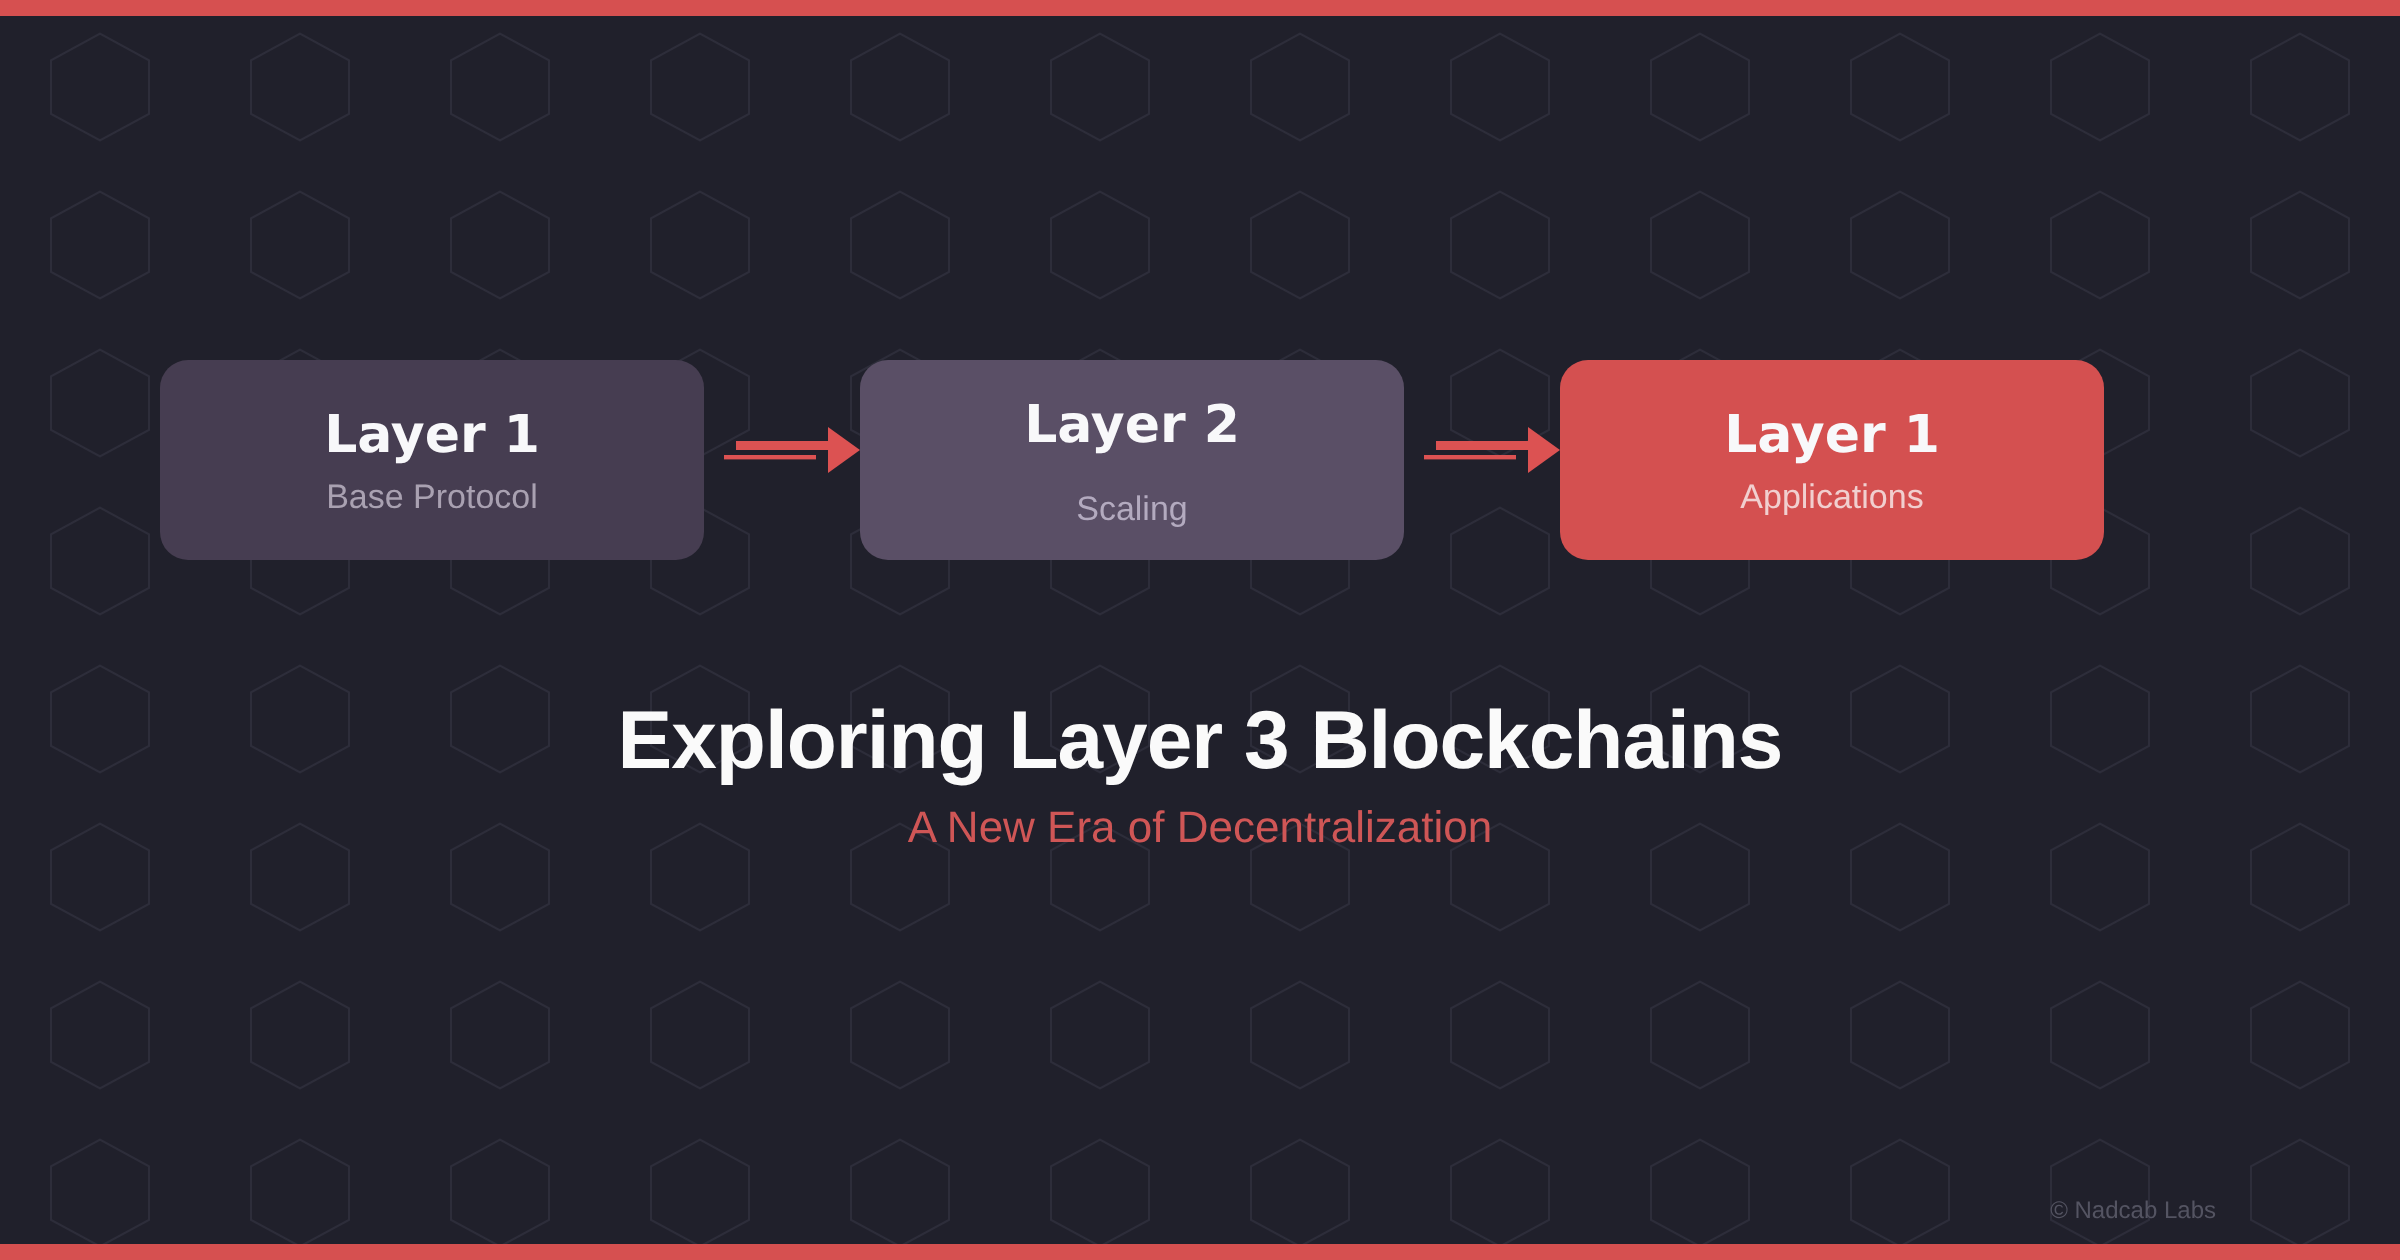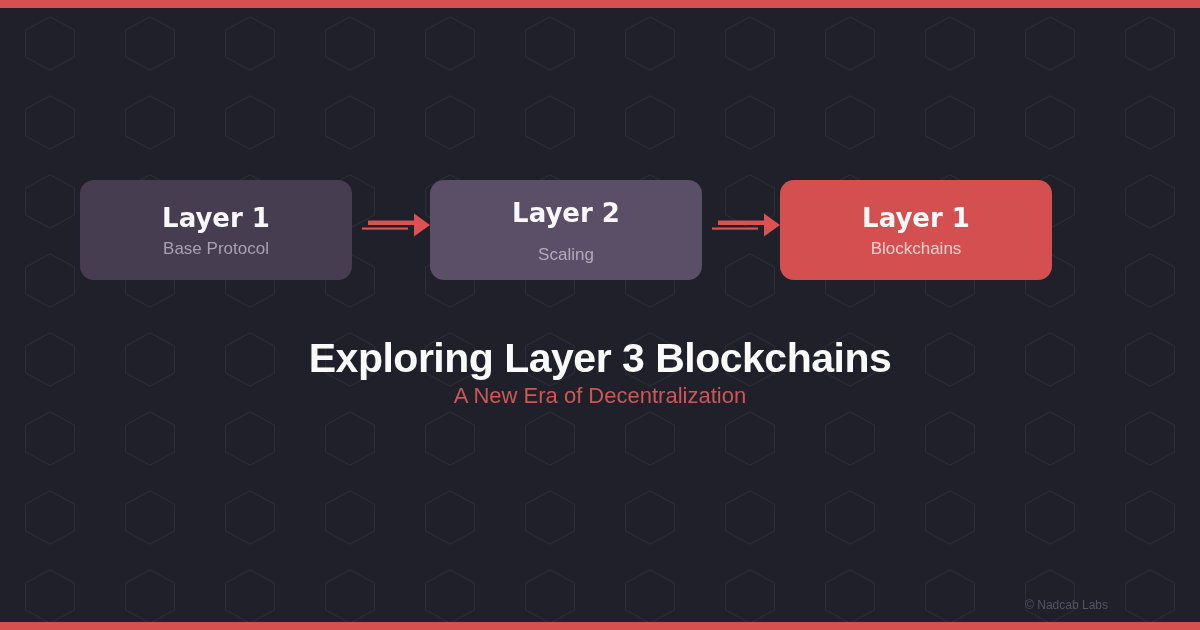--- a/index.html
+++ b/index.html
@@ -54,21 +54,21 @@
   .arrow-cell{
     flex:0 0 78px;display:flex;justify-content:flex-end;align-items:flex-start;
     padding-top:32px;box-sizing:border-box;
   }
   .arrow-cell svg{display:block;}
   .arrow-shaft{fill:var(--arrow);}
   .headline{
     position:absolute;top:338px;left:0;width:1200px;text-align:center;z-index:2;
   }
   .headline h1{
-    margin:0;font-size:41px;line-height:1;font-weight:bold;
+    margin:12px;font-size:41px;line-height:1;font-weight:bold;
     letter-spacing:-0.5px;color:var(--title);
   }
   .headline p{
     margin:6px 0 0;font-size:22px;line-height:1;color:var(--subtitle);
   }
   .credit{
     position:absolute;top:598px;right:92px;z-index:2;
     font-size:12px;color:var(--credit);
   }
 </style>
@@ -112,21 +112,21 @@
     <div class="arrow-cell">
       <svg width="68" height="26" viewBox="0 0 68 26" aria-hidden="true">
         <rect class="arrow-shaft" x="6" y="8.5" width="46" height="4.5"></rect>
         <rect class="arrow-shaft" x="0" y="15.5" width="46" height="2.2"></rect>
         <polygon class="arrow-shaft" points="52,1.5 68,13 52,24.5"></polygon>
       </svg>
     </div>
 
     <div class="layer-box b3">
       <div class="box-title">Layer 1</div>
-      <div class="box-sub">Blockchains</div>
+      <div class="box-sub">Applications</div>
     </div>
 
   </div>
 
   <div class="headline">
     <h1>Exploring Layer 3 Blockchains</h1>
     <p>A New Era of Decentralization</p>
   </div>
 
   <div class="credit">© Nadcab Labs</div>

